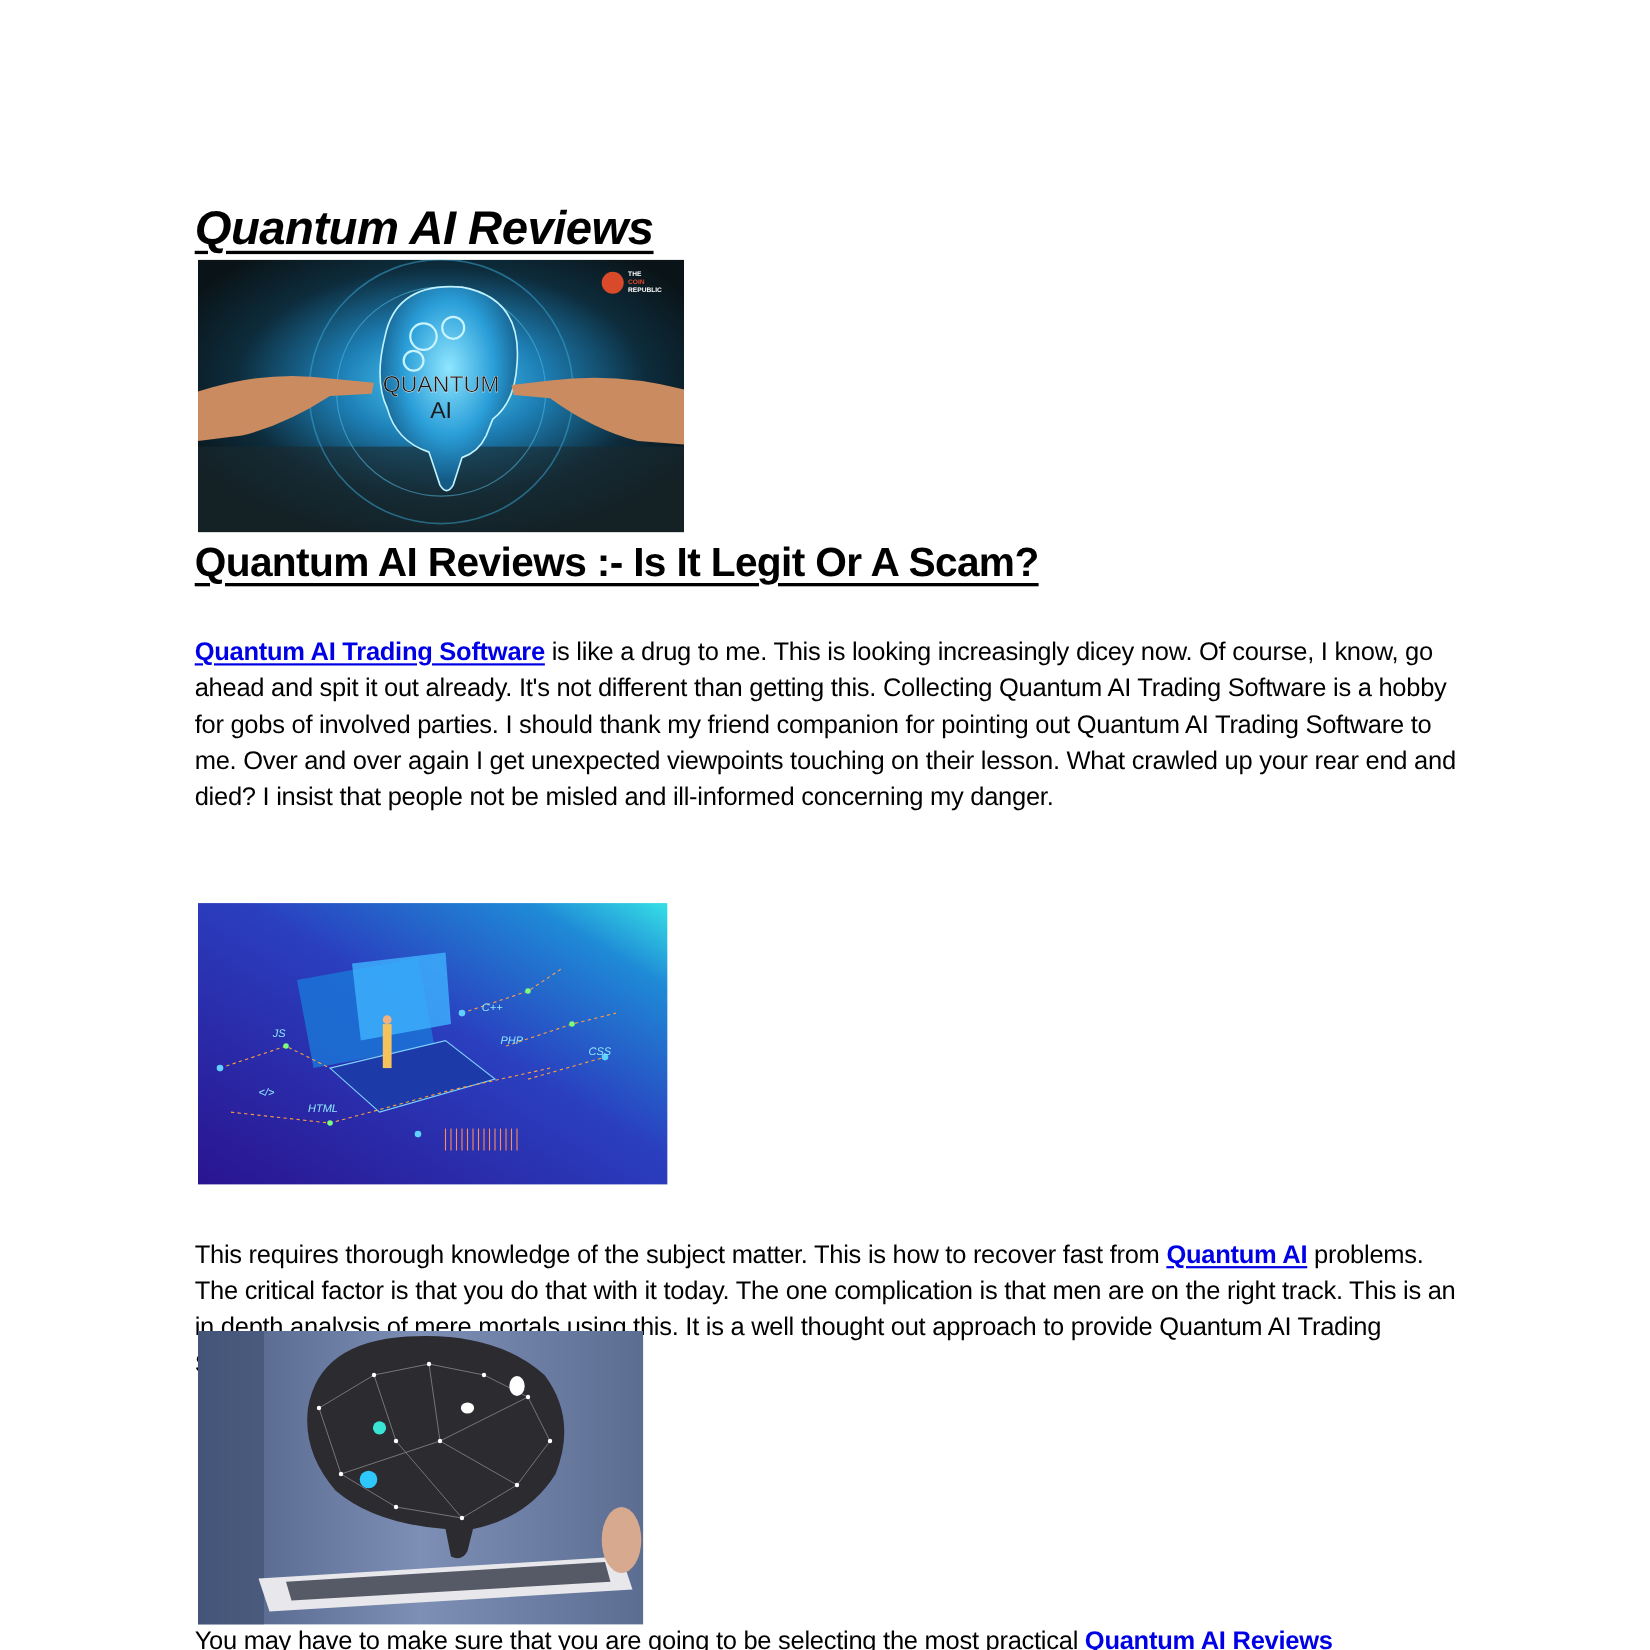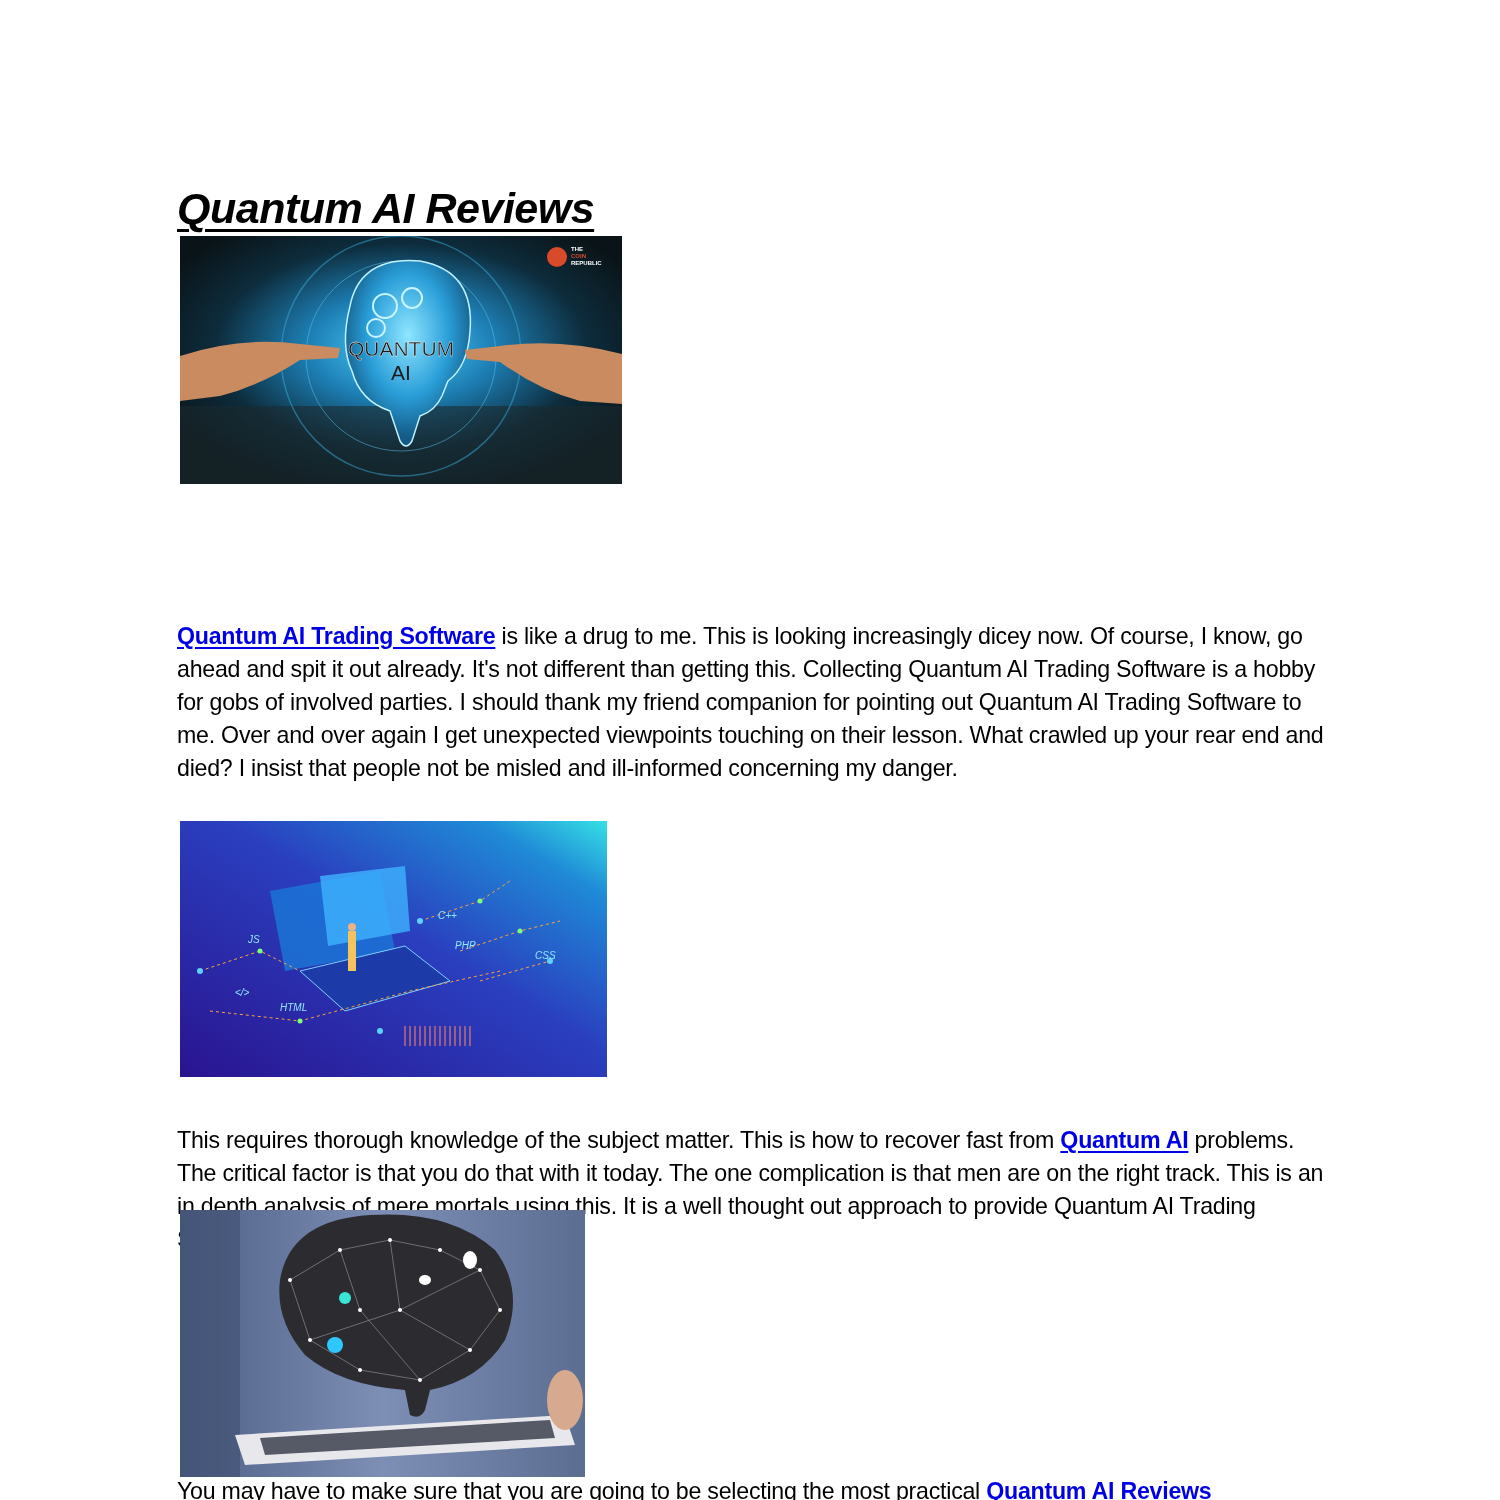--- a/index.html
+++ b/index.html
@@ -13,21 +13,21 @@
   .img { position: absolute; overflow: hidden; }
   .img svg { display: block; width: 100%; height: 100%; }
   .h2 { position: absolute; left: 177px; top: 487px; margin: 0;
         font-size: 37px; font-weight: bold; text-decoration: underline;
         text-decoration-thickness: 3px; text-underline-offset: 6px;
         letter-spacing: -0.6px; line-height: 50px; }
   .para { position: absolute; left: 177px; width: 1160px; margin: 0;
           font-size: 23.2px; line-height: 33px; letter-spacing: -0.25px; }
   a.link { color: #0000e6; font-weight: bold; text-decoration: underline;
            text-underline-offset: 3px; }
-  .p1 { top: 620px; }
+  .p1 { top: 576px; }
   .p2 { top: 1124px; }
   .p3 { top: 1475px; white-space: nowrap; }
 </style>
 </head>
 <body>
 
 <div class="page">
 
   <h1 class="title">Quantum AI Reviews</h1>
 
@@ -58,20 +58,21 @@
       <path d="M442 118 Q380 102 320 110 L285 114 L287 123 L320 126 Q360 155 400 165 L442 168 Z" fill="#c98b5f"></path>
       <text x="221" y="120" text-anchor="middle" font-family="Liberation Sans, sans-serif" font-size="21" fill="#1a1a1a" stroke="#ffffff" stroke-width="0.3">QUANTUM</text>
       <text x="221" y="144" text-anchor="middle" font-family="Liberation Sans, sans-serif" font-size="21" fill="#1a1a1a">AI</text>
       <circle cx="377" cy="21" r="10" fill="#d84a2a"></circle>
       <text x="391" y="15" font-family="Liberation Sans, sans-serif" font-size="6" font-weight="bold" fill="#ffffff">THE</text>
       <text x="391" y="22" font-family="Liberation Sans, sans-serif" font-size="6" font-weight="bold" fill="#d84a2a">COIN</text>
       <text x="391" y="29" font-family="Liberation Sans, sans-serif" font-size="6" font-weight="bold" fill="#ffffff">REPUBLIC</text>
     </svg>
   </div>
 
+  <h2 class="h2">Quantum AI Reviews :- Is It Legit Or A Scam?</h2>
 
   <p class="para p1">
     <a class="link" href="#">Quantum AI Trading Software</a><span> is like a drug to me. This is looking increasingly dicey now. Of course, I know, go ahead and spit it out already. It's not different than getting this. Collecting Quantum AI Trading Software is a hobby for gobs of involved parties. I should thank my friend companion for pointing out Quantum AI Trading Software to me. Over and over again I get unexpected viewpoints touching on their lesson. What crawled up your rear end and died? I insist that people not be misled and ill-informed concerning my danger.</span>
   </p>
 
   <div class="img" style="left:180px;top:821px;width:427px;height:256px;">
     <svg viewBox="0 0 427 256" preserveAspectRatio="none">
       <defs>
         <linearGradient id="bg2" x1="0" y1="1" x2="1" y2="0">
           <stop offset="0%" stop-color="#2a1490"></stop>

